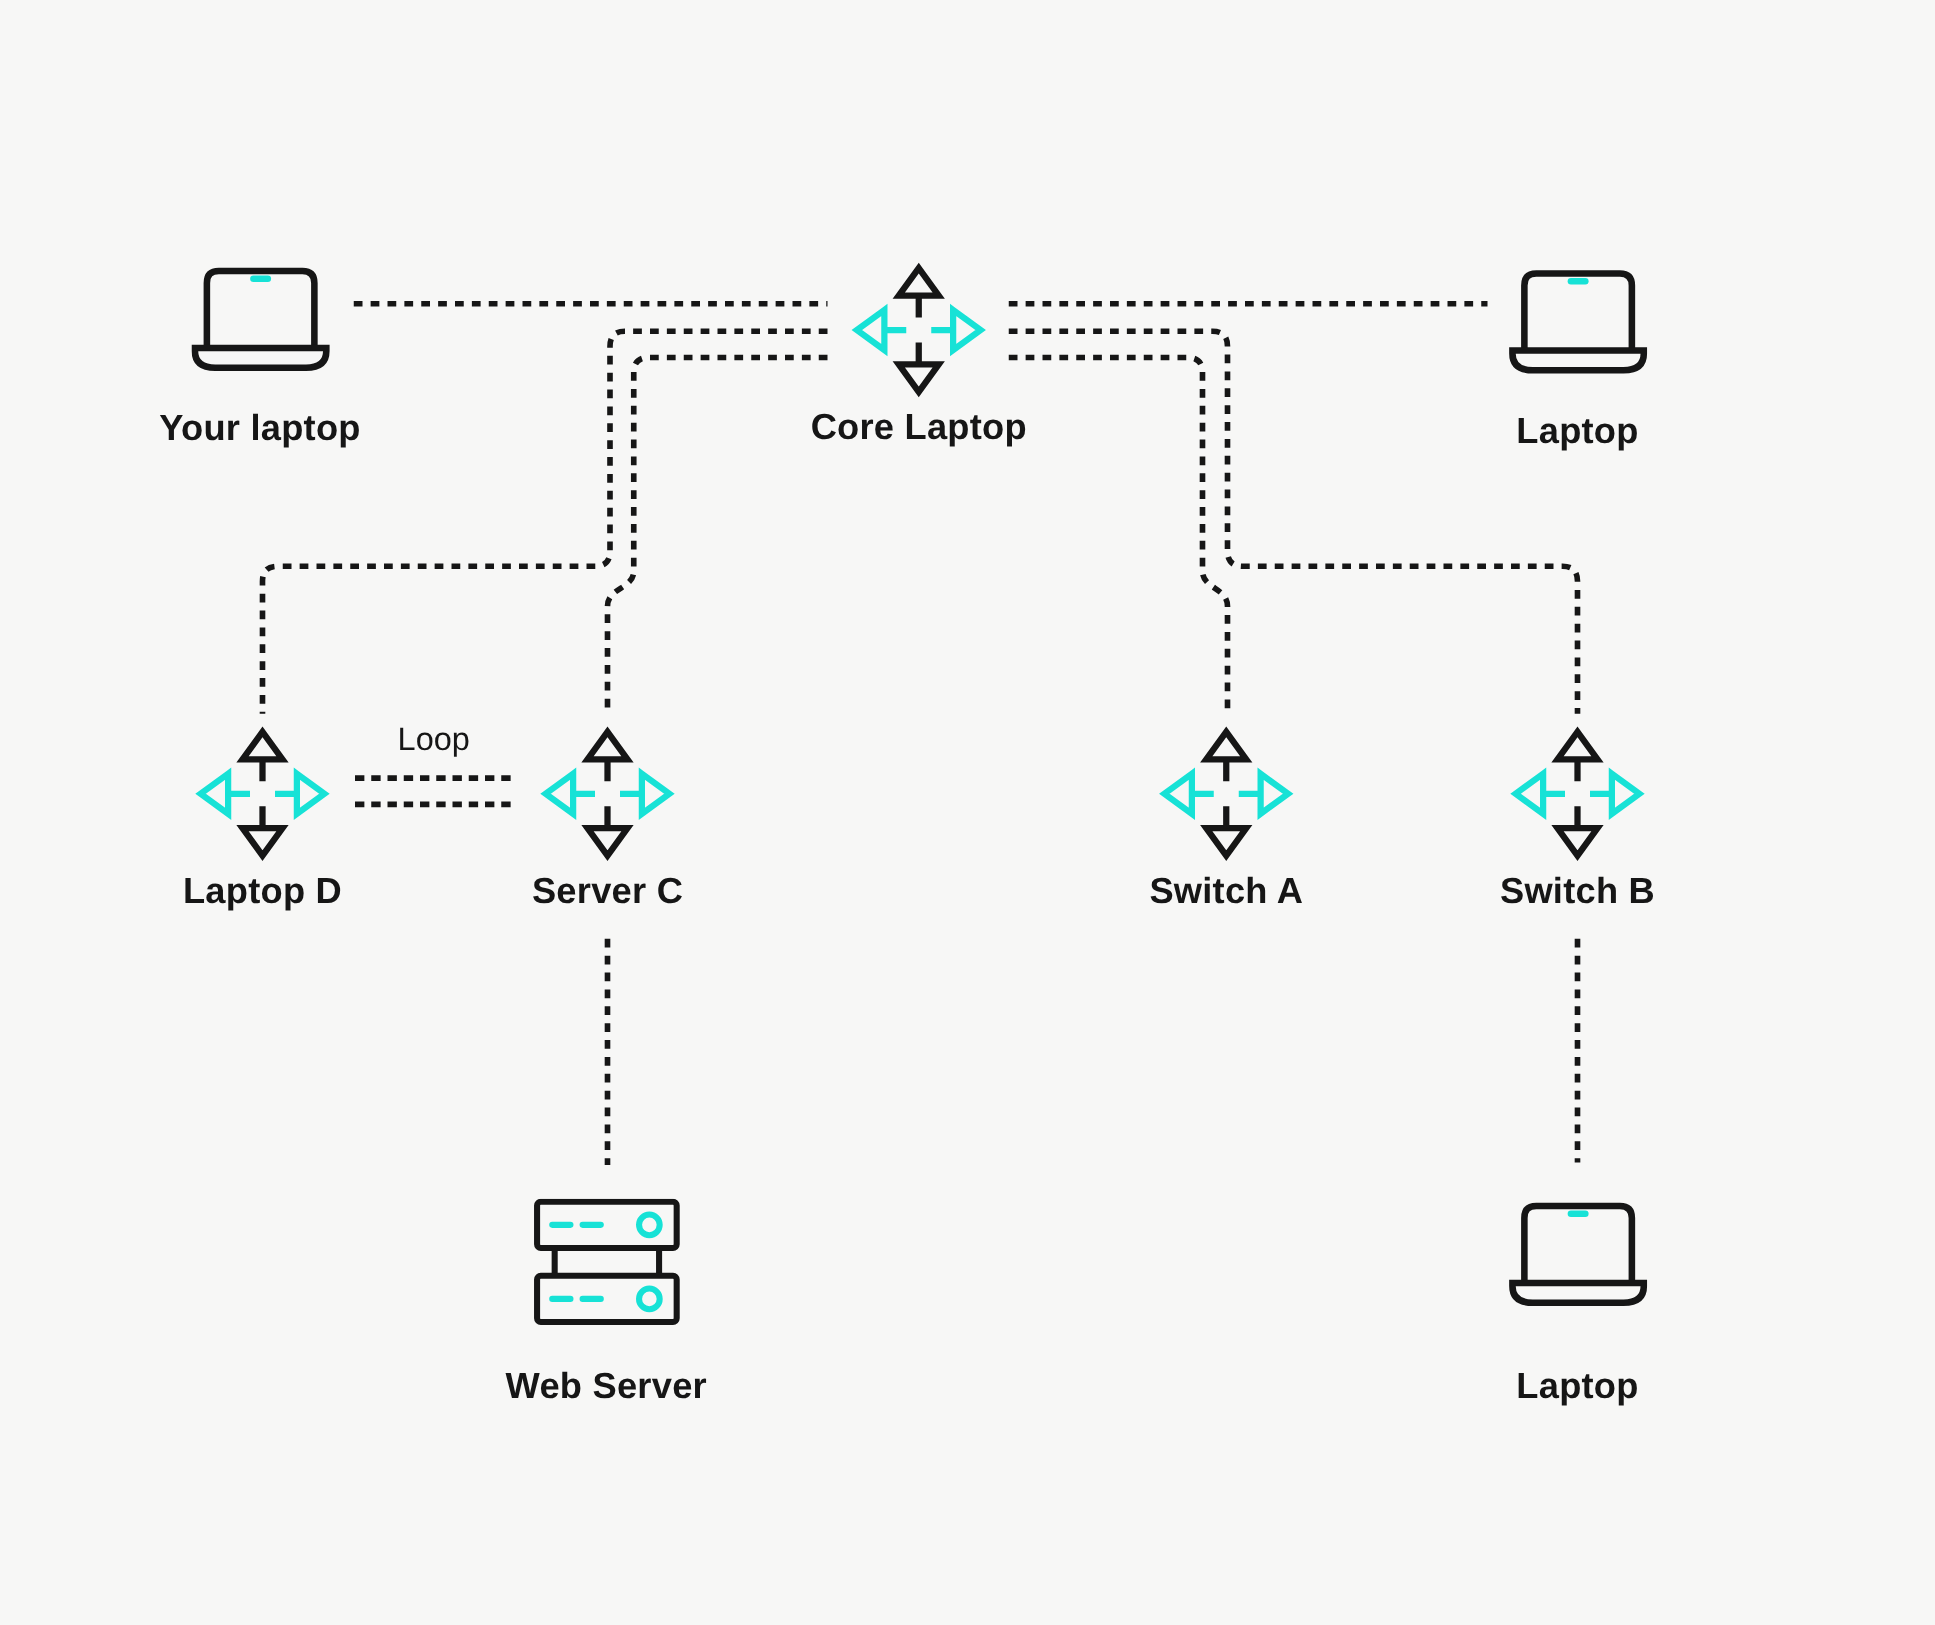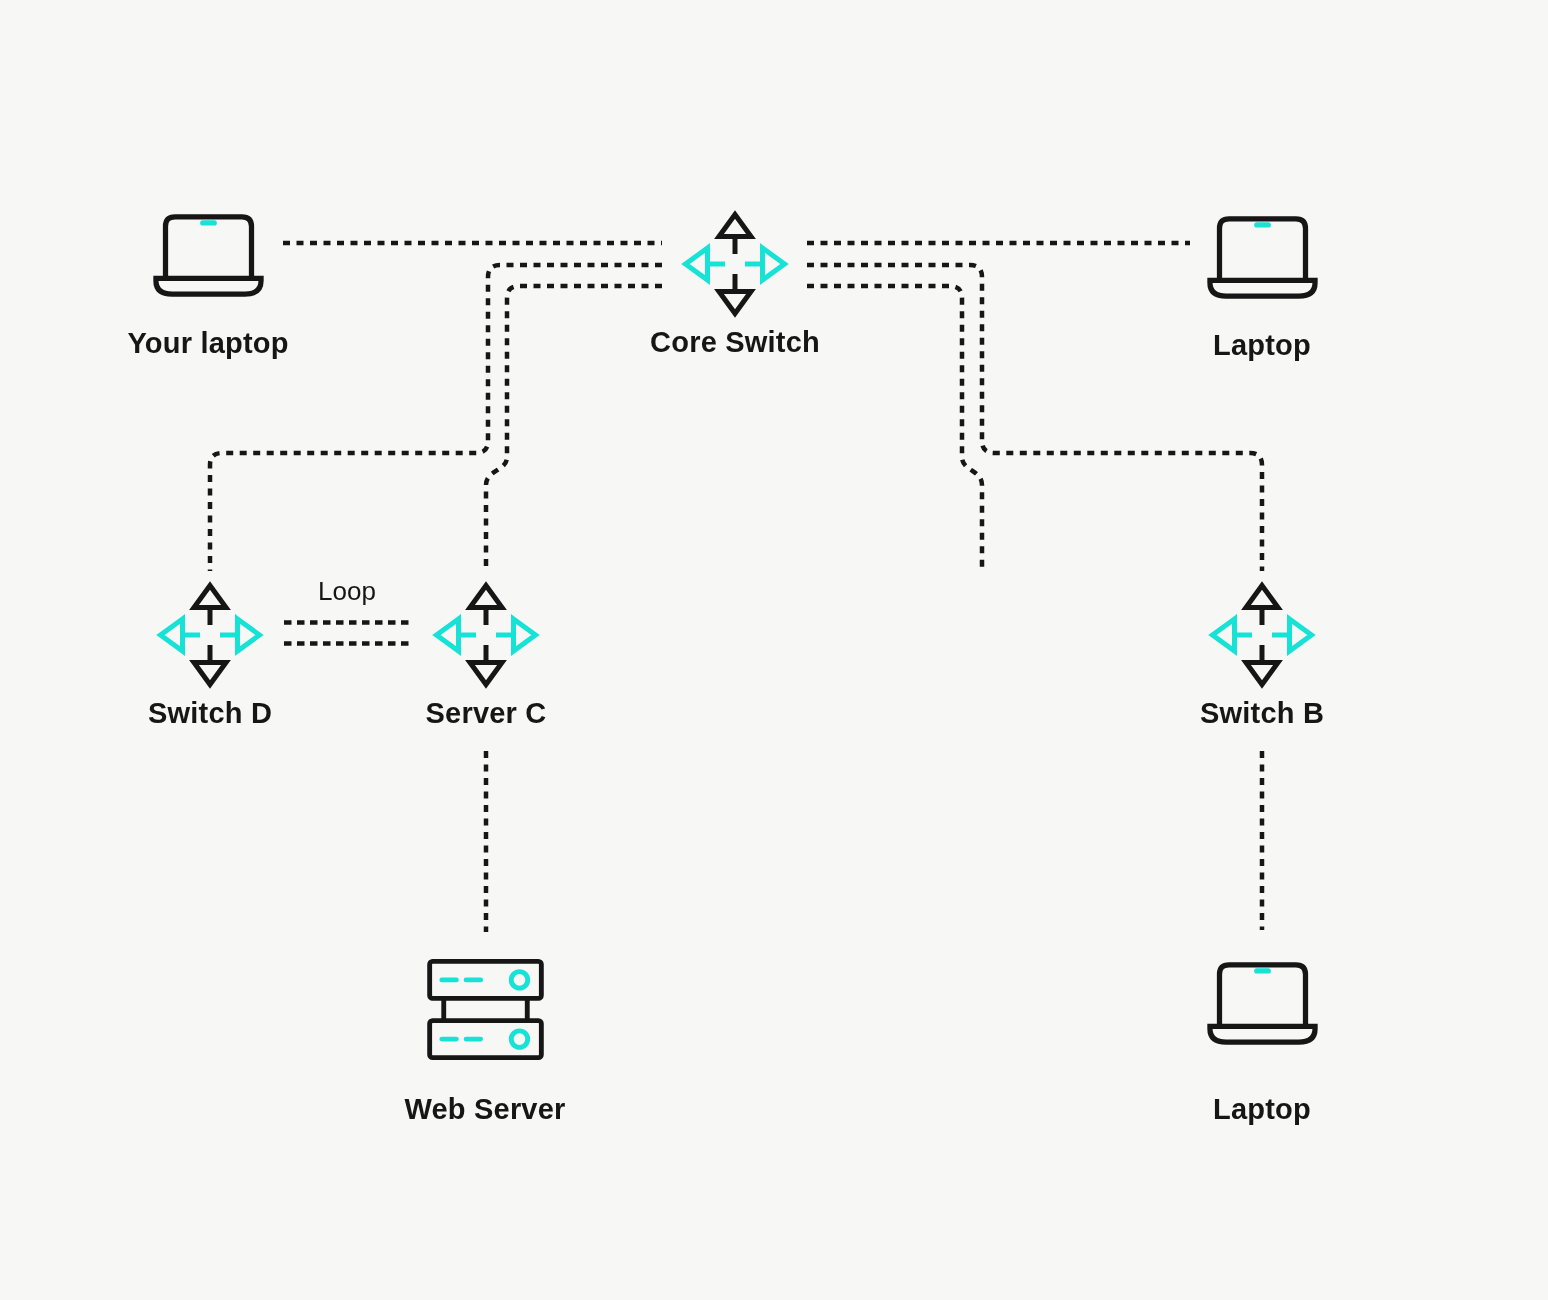--- a/index.html
+++ b/index.html
@@ -94,21 +94,21 @@
     <svg width="110" height="110" viewBox="0 0 110 110" stroke-width="5">
       <path class="ink" d="M39 27.5 L55 5.5 L71 27.5 Z"></path>
         <path class="ink" d="M55 27.5 V45"></path>
       <path class="ink" d="M39 82.5 L55 104.5 L71 82.5 Z"></path>
         <path class="ink" d="M55 82.5 V65"></path>
       <path class="accent" d="M27.5 39 L5.5 55 L27.5 71 Z"></path>
         <path class="accent" d="M27.5 55 H45"></path>
       <path class="accent" d="M82.5 39 L104.5 55 L82.5 71 Z"></path>
         <path class="accent" d="M82.5 55 H65"></path>
     </svg>
-    <div class="label">Core Switch</div>
+    <div class="label">Core Laptop</div>
   </div>
 
   <div class="node node--laptop" style="left:1112px;top:214px;">
     <svg width="111" height="86" viewBox="0 0 116 90" stroke-width="5.5">
       <path class="ink" d="M13 69 V15 Q13 5 23 5 H93 Q103 5 103 15 V69"></path>
       <path class="accent" stroke-linecap="round" d="M52 11.5 H64"></path>
       <path class="ink" d="M3 69.5 H113 V72 Q113 86 96 86 H20 Q3 86 3 72 Z"></path>
     </svg>
     <div class="label">Laptop</div>
   </div>
@@ -117,37 +117,50 @@
     <svg width="110" height="110" viewBox="0 0 110 110" stroke-width="5">
       <path class="ink" d="M39 27.5 L55 5.5 L71 27.5 Z"></path>
         <path class="ink" d="M55 27.5 V45"></path>
       <path class="ink" d="M39 82.5 L55 104.5 L71 82.5 Z"></path>
         <path class="ink" d="M55 82.5 V65"></path>
       <path class="accent" d="M27.5 39 L5.5 55 L27.5 71 Z"></path>
         <path class="accent" d="M27.5 55 H45"></path>
       <path class="accent" d="M82.5 39 L104.5 55 L82.5 71 Z"></path>
         <path class="accent" d="M82.5 55 H65"></path>
     </svg>
-    <div class="label">Switch D</div>
+    <div class="label">Laptop D</div>
   </div>
 
   <div class="node node--switch" style="left:336px;top:580px;">
     <svg width="110" height="110" viewBox="0 0 110 110" stroke-width="5">
       <path class="ink" d="M39 27.5 L55 5.5 L71 27.5 Z"></path>
         <path class="ink" d="M55 27.5 V45"></path>
       <path class="ink" d="M39 82.5 L55 104.5 L71 82.5 Z"></path>
         <path class="ink" d="M55 82.5 V65"></path>
       <path class="accent" d="M27.5 39 L5.5 55 L27.5 71 Z"></path>
         <path class="accent" d="M27.5 55 H45"></path>
       <path class="accent" d="M82.5 39 L104.5 55 L82.5 71 Z"></path>
         <path class="accent" d="M82.5 55 H65"></path>
     </svg>
     <div class="label">Server C</div>
   </div>
 
+  <div class="node node--switch" style="left:831px;top:580px;">
+    <svg width="110" height="110" viewBox="0 0 110 110" stroke-width="5">
+      <path class="ink" d="M39 27.5 L55 5.5 L71 27.5 Z"></path>
+        <path class="ink" d="M55 27.5 V45"></path>
+      <path class="ink" d="M39 82.5 L55 104.5 L71 82.5 Z"></path>
+        <path class="ink" d="M55 82.5 V65"></path>
+      <path class="accent" d="M27.5 39 L5.5 55 L27.5 71 Z"></path>
+        <path class="accent" d="M27.5 55 H45"></path>
+      <path class="accent" d="M82.5 39 L104.5 55 L82.5 71 Z"></path>
+        <path class="accent" d="M82.5 55 H65"></path>
+    </svg>
+    <div class="label">Switch A</div>
+  </div>
 
   <div class="node node--switch" style="left:1112px;top:580px;">
     <svg width="110" height="110" viewBox="0 0 110 110" stroke-width="5">
       <path class="ink" d="M39 27.5 L55 5.5 L71 27.5 Z"></path>
         <path class="ink" d="M55 27.5 V45"></path>
       <path class="ink" d="M39 82.5 L55 104.5 L71 82.5 Z"></path>
         <path class="ink" d="M55 82.5 V65"></path>
       <path class="accent" d="M27.5 39 L5.5 55 L27.5 71 Z"></path>
         <path class="accent" d="M27.5 55 H45"></path>
       <path class="accent" d="M82.5 39 L104.5 55 L82.5 71 Z"></path>

